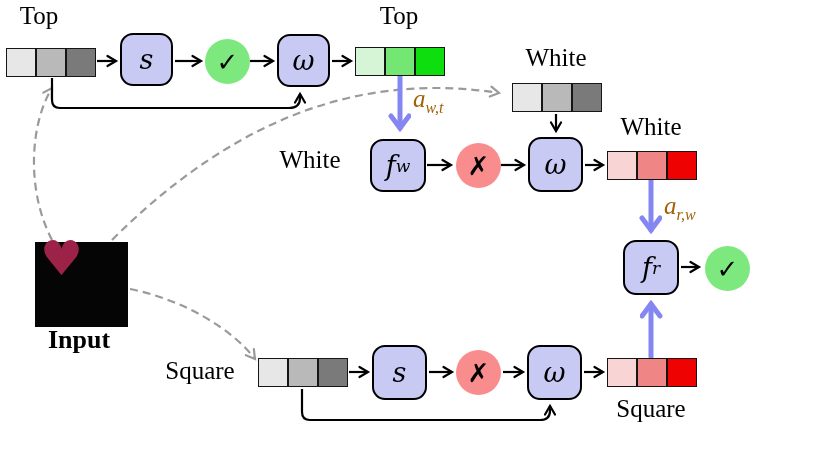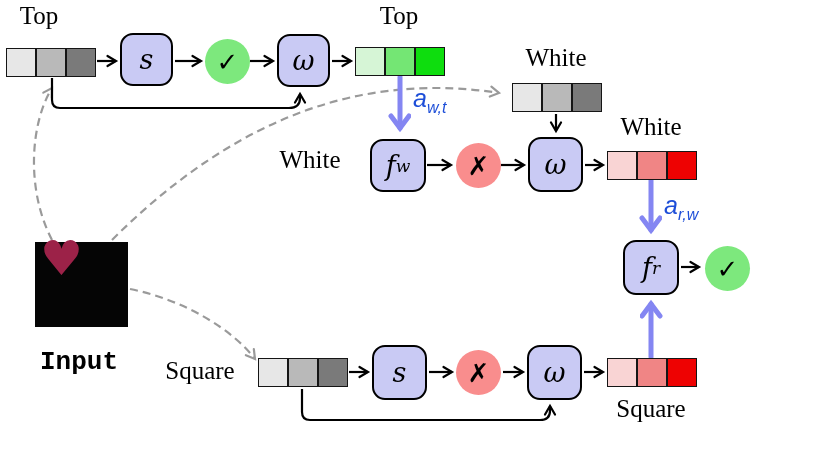--- a/index.html
+++ b/index.html
@@ -13,22 +13,22 @@
   .circle{position:absolute;box-sizing:border-box;width:45px;height:45px;border-radius:50%;
           display:flex;align-items:center;justify-content:center;
           font-family:"DejaVu Sans", sans-serif;font-weight:bold;font-size:26px;}
   .circle.ok{background:#7de87d;}
   .circle.bad{background:#f98d8d;}
   .bar{position:absolute;box-sizing:border-box;display:flex;border:1.6px solid #151515;background:#151515;}
   .bar .cell{width:28px;height:27px;border-right:2px solid #151515;}
   .bar .cell:last-child{border-right:none;}
   .lbl{position:absolute;font-size:25px;white-space:nowrap;text-align:center;line-height:1.05;}
   .lbl.bold{font-weight:bold;font-size:26px;}
-  .alabel{position:absolute;font-style:italic;font-size:25px;color:#1d4ed8;
-          font-family:Liberation Sans, sans-serif;white-space:nowrap;line-height:1;}
+  .alabel{position:absolute;font-style:italic;font-size:25px;color:#a16207;
+          font-family:Liberation Serif, serif;white-space:nowrap;line-height:1;}
   .alabel sub{font-size:16px;line-height:0;}
   .inputimg{position:absolute;left:35px;top:242px;width:93px;height:85px;background:#050505;}
   .heart{position:absolute;left:5px;top:-8px;font-size:48px;line-height:1;
          font-family:"DejaVu Sans", sans-serif;}
 </style>
 </head>
 <body>
 
 <div class="stage">
 
@@ -72,21 +72,21 @@
     <g stroke="#8486f2" stroke-width="5" fill="none" stroke-linecap="round">
       <path d="M400,77 V128" marker-end="url(#mv)"></path>
       <path d="M651,180 V230" marker-end="url(#mv)"></path>
       <path d="M651,357 V304" marker-end="url(#mv)"></path>
     </g>
   </svg>
 
   <div class="inputimg">
     <span class="heart" style="color: rgb(156, 34, 72);">♥</span>
   </div>
-  <div class="lbl bold" style="left:27px;top:349px;width:104px;font-family:Liberation Mono, monospace;">Input</div>
+  <div class="lbl bold" style="left:27px;top:326px;width:104px;">Input</div>
 
   <div class="lbl" style="left:4px;top:3px;width:70px;">Top</div>
   <div class="bar" style="left:6px;top:48px;">
     <div class="cell" style="background-color: rgb(231, 231, 231);"></div>
     <div class="cell" style="background-color: rgb(185, 185, 185);"></div>
     <div class="cell" style="background-color: rgb(122, 122, 122);"></div>
   </div>
 
   <div class="module" style="left:120px;top:33px;width:53px;height:53px;">
       <span>s</span>

